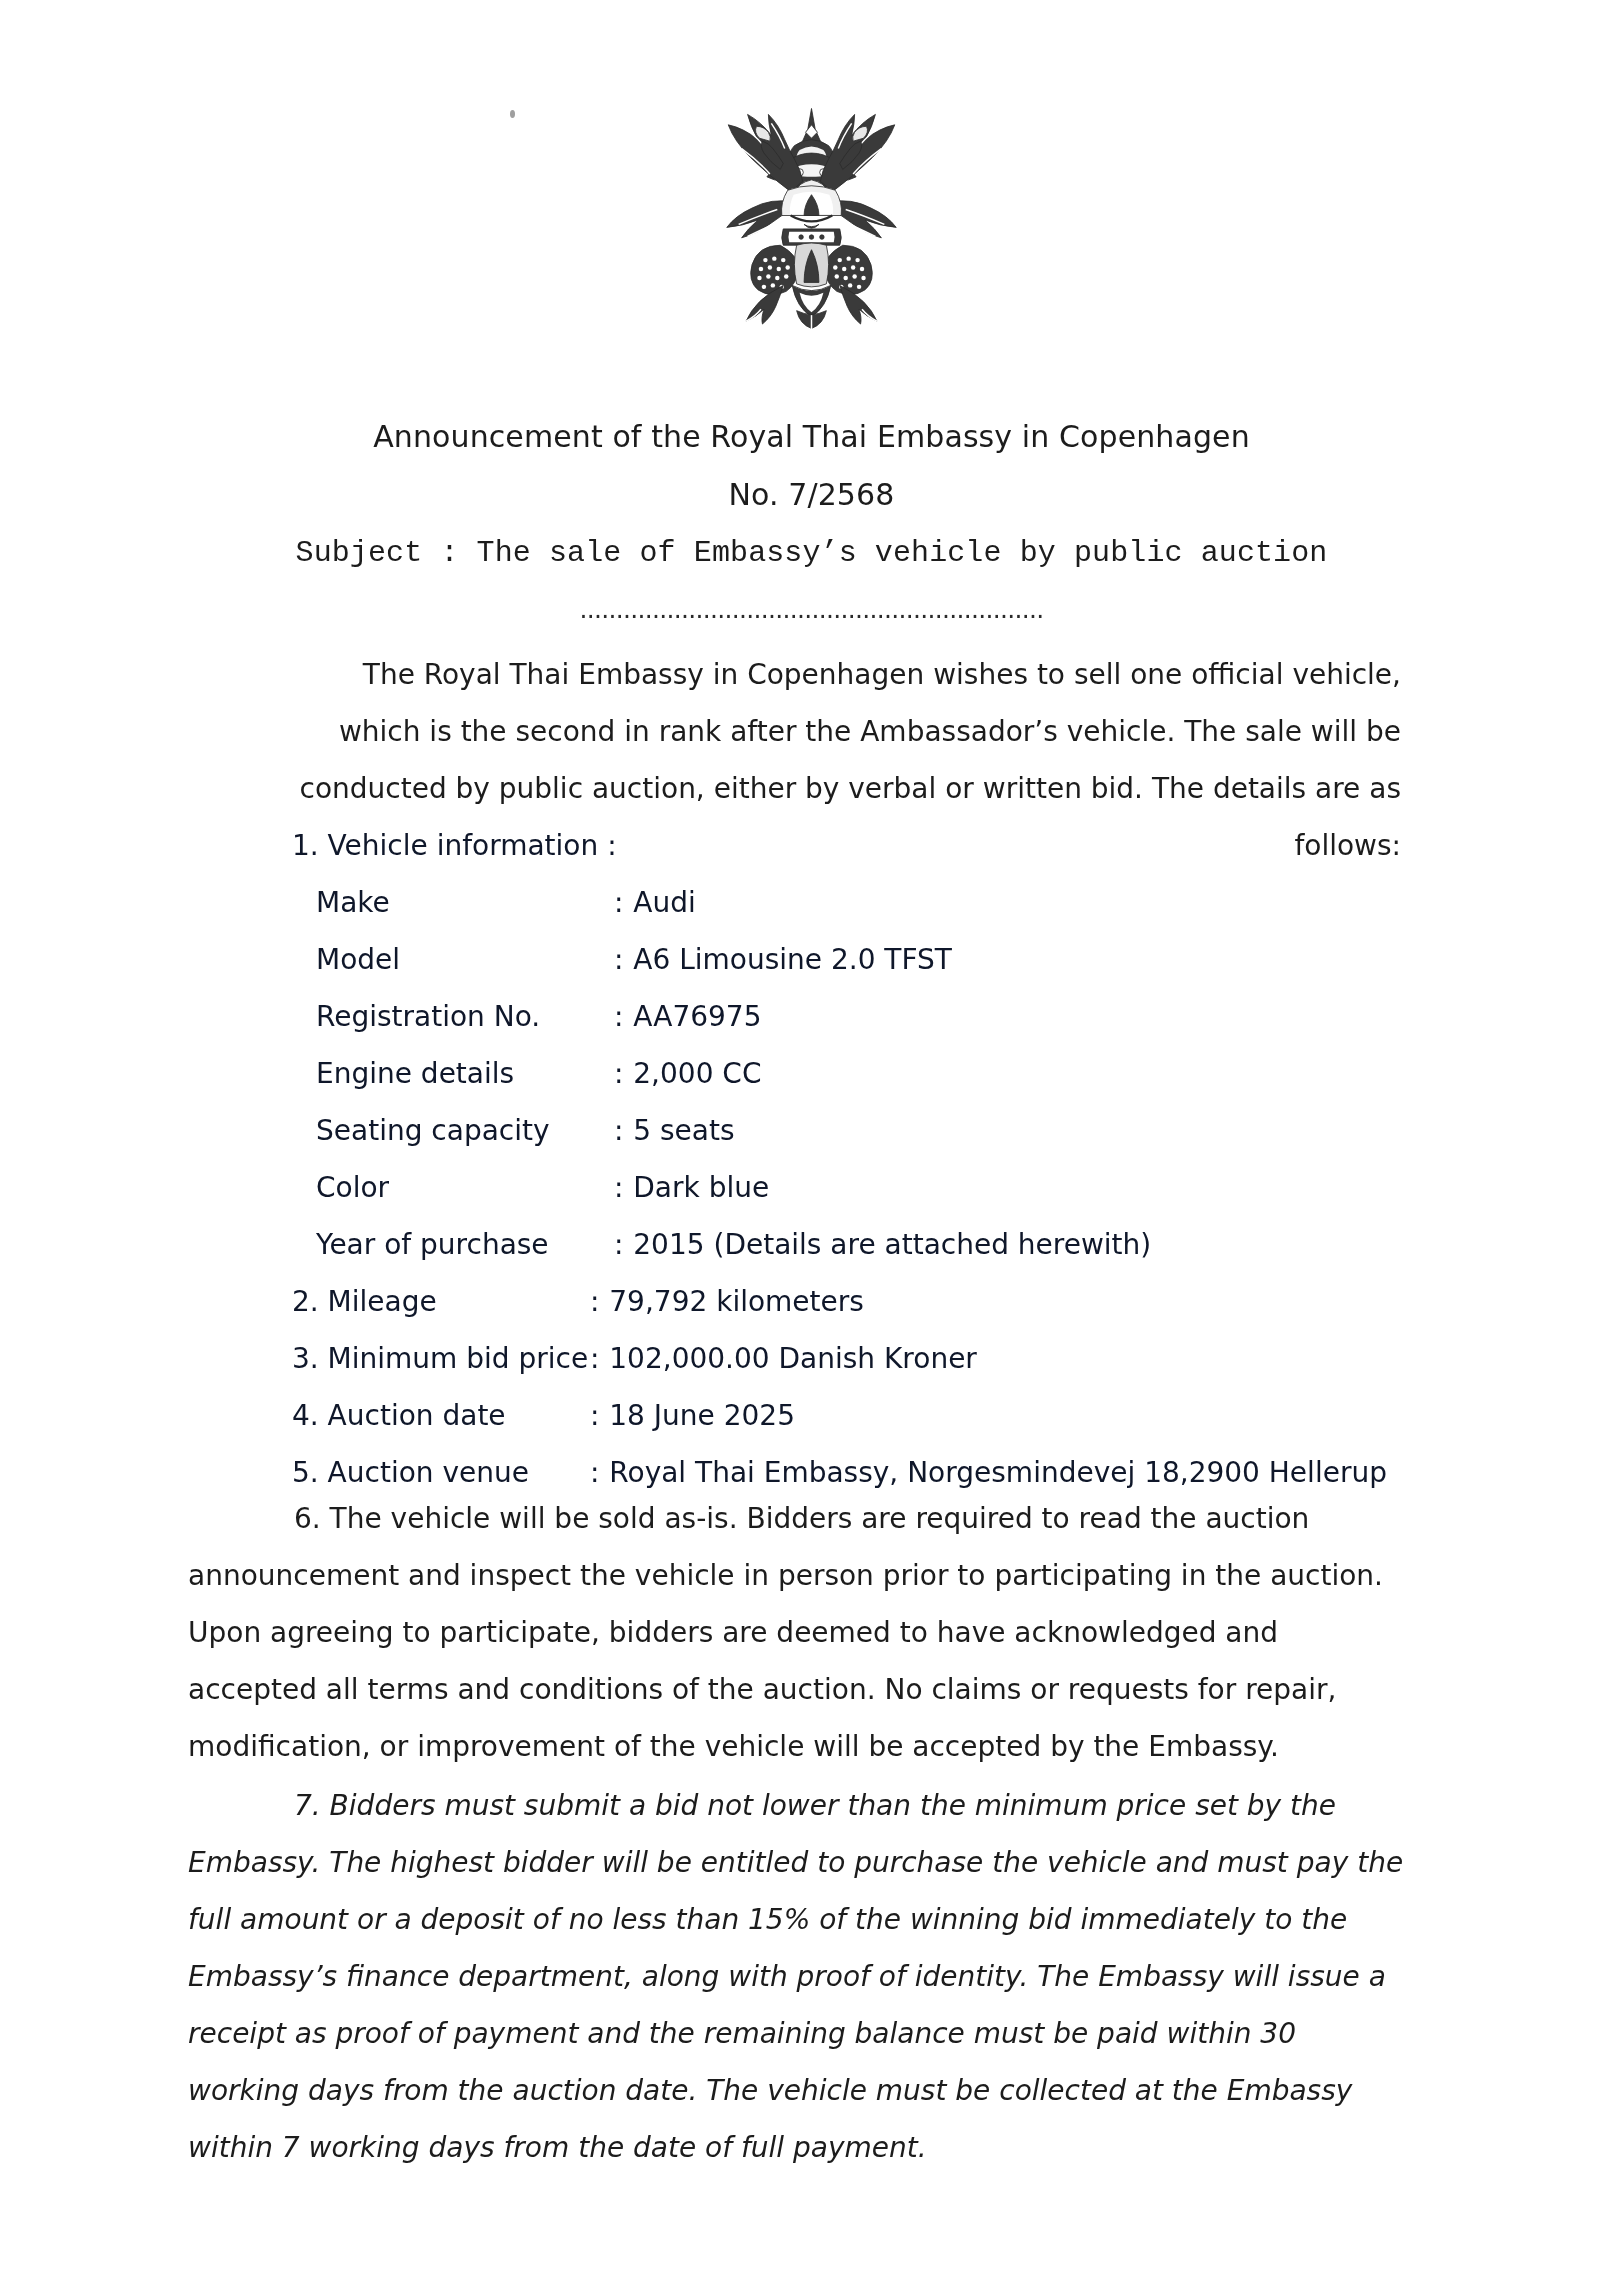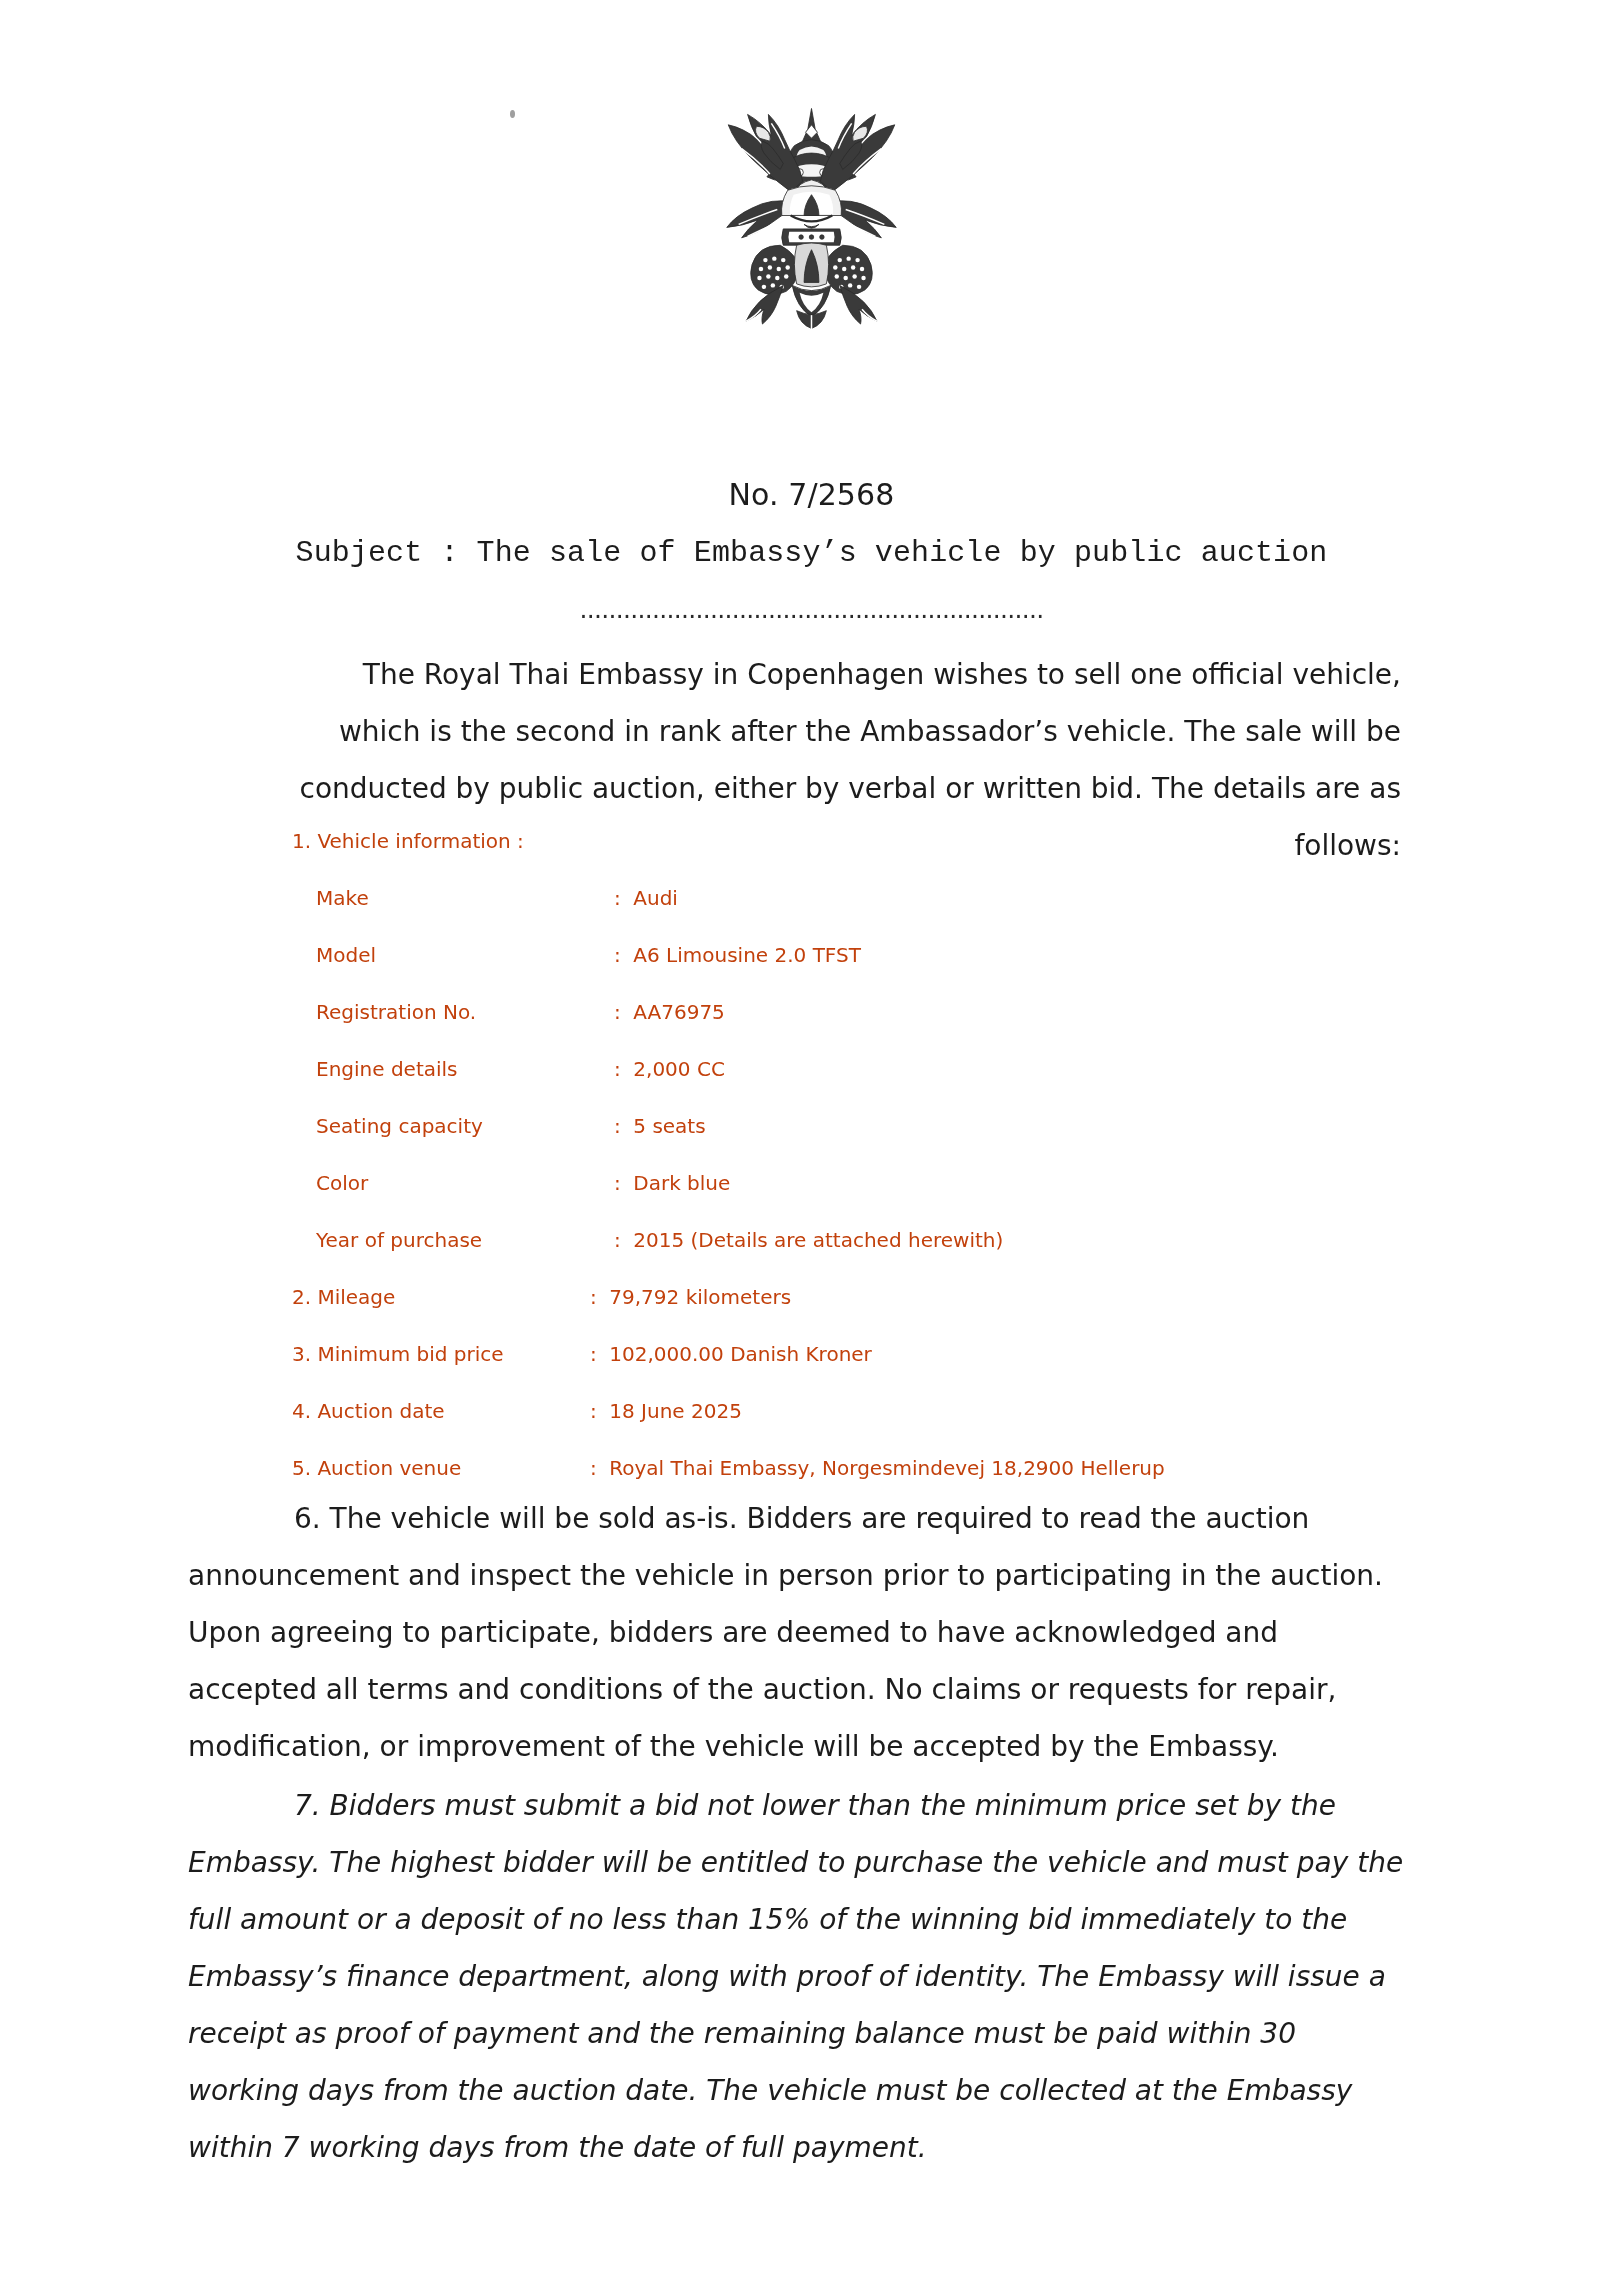--- a/index.html
+++ b/index.html
@@ -86,22 +86,22 @@
     margin: 0;
     text-indent: 104px;
   }
 
   
   .detail-list {
     position: absolute;
     left: 188px;
     top: 829px;
     width: 1265px;
-    font-size: 20px;
-    color: #c2410c;
+    font-size: 28px;
+    color: #0f172a;
   }
   .d-row {
     display: flex;
     align-items: baseline;
     height: 57px;
     white-space: nowrap;
   }
   .d-label {
     display: inline-block;
   }
@@ -232,20 +232,21 @@
         <path d="M150 292 l0 20" fill="none" stroke="#ffffff" stroke-width="2"></path>
 
         <path d="M112 252 q-20 10 -32 22 q-12 12 -18 26 q14 -6 24 -16 q-4 12 -2 20 q12 -10 18 -24 q6 -14 10 -28 Z"></path>
         <path d="M62 300 q12 -6 20 -16" fill="none" stroke="#ffffff" stroke-width="2"></path>
         <path d="M188 252 q20 10 32 22 q12 12 18 26 q-14 -6 -24 -16 q4 12 2 20 q-12 -10 -18 -24 q-6 -14 -10 -28 Z"></path>
         <path d="M238 300 q-12 -6 -20 -16" fill="none" stroke="#ffffff" stroke-width="2"></path>
       </g>
     </svg>
   </div>
 
+  <div class="hd hd-title">Announcement of the Royal Thai Embassy in Copenhagen</div>
   <div class="hd hd-no">No. 7/2568</div>
   <div class="hd hd-subject">Subject :  The sale of Embassy’s vehicle by public auction</div>
   <div class="rule">................................................................</div>
 
   <div class="body-block">
     <p class="para">The Royal Thai Embassy in Copenhagen wishes to sell one official vehicle, which is the second in rank after the Ambassador’s vehicle. The sale will be conducted by public auction, either by verbal or written bid. The details are as follows:</p>
   </div>
 
   <div class="detail-list">
 

